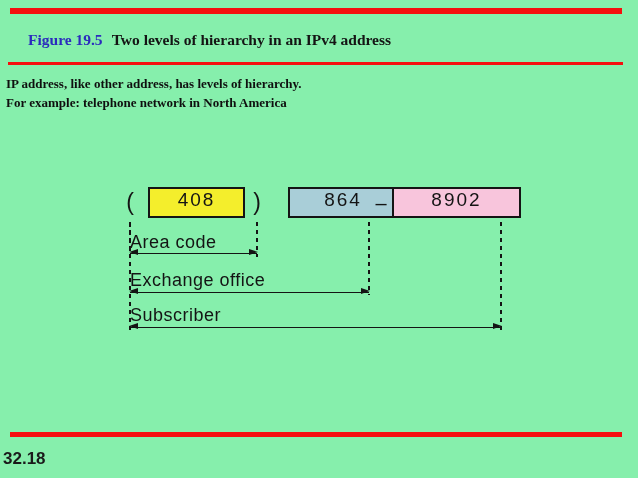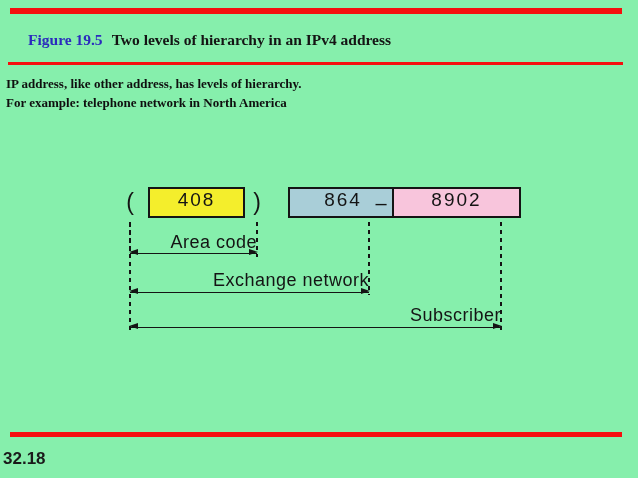--- a/index.html
+++ b/index.html
@@ -49,21 +49,21 @@
   .vdash{
     position:absolute;width:2px;
     background:repeating-linear-gradient(180deg,
       var(--ink,#141414) 0 4.5px, transparent 4.5px 8px);
   }
   .vd1{left:129px;top:222px;height:109px;}
   .vd2{left:256px;top:222px;height:35px;}
   .vd3{left:368px;top:222px;height:73px;}
   .vd4{left:500px;top:222px;height:108px;}
   .lvl-label{
-    position:absolute;text-align:right;white-space:nowrap;
+    position:absolute;text-align:left;white-space:nowrap;
     font-size:18px;letter-spacing:.5px;color:var(--ink,#141414);
   }
   .lbl1{left:130px;width:127px;top:232px;}
   .lbl2{left:130px;width:239px;top:270px;}
   .lbl3{left:130px;width:371px;top:305px;}
   .arrow{
     position:absolute;height:0;
     border-top:1.7px solid var(--ink,#141414);
   }
   .ar1{left:130px;top:253px;width:127px;}
@@ -108,21 +108,21 @@
   <div class="nbox pink">
     <span>8902</span>
   </div>
 
   <div class="vdash vd1"></div>
   <div class="vdash vd2"></div>
   <div class="vdash vd3"></div>
   <div class="vdash vd4"></div>
 
   <div class="lvl-label lbl1">Area code</div>
-  <div class="lvl-label lbl2">Exchange network</div>
+  <div class="lvl-label lbl2">Exchange office</div>
   <div class="lvl-label lbl3">Subscriber</div>
 
   <div class="arrow ar1">
     <span class="ah l"></span>
     <span class="ah r"></span>
   </div>
   <div class="arrow ar2">
     <span class="ah l"></span>
     <span class="ah r"></span>
   </div>

